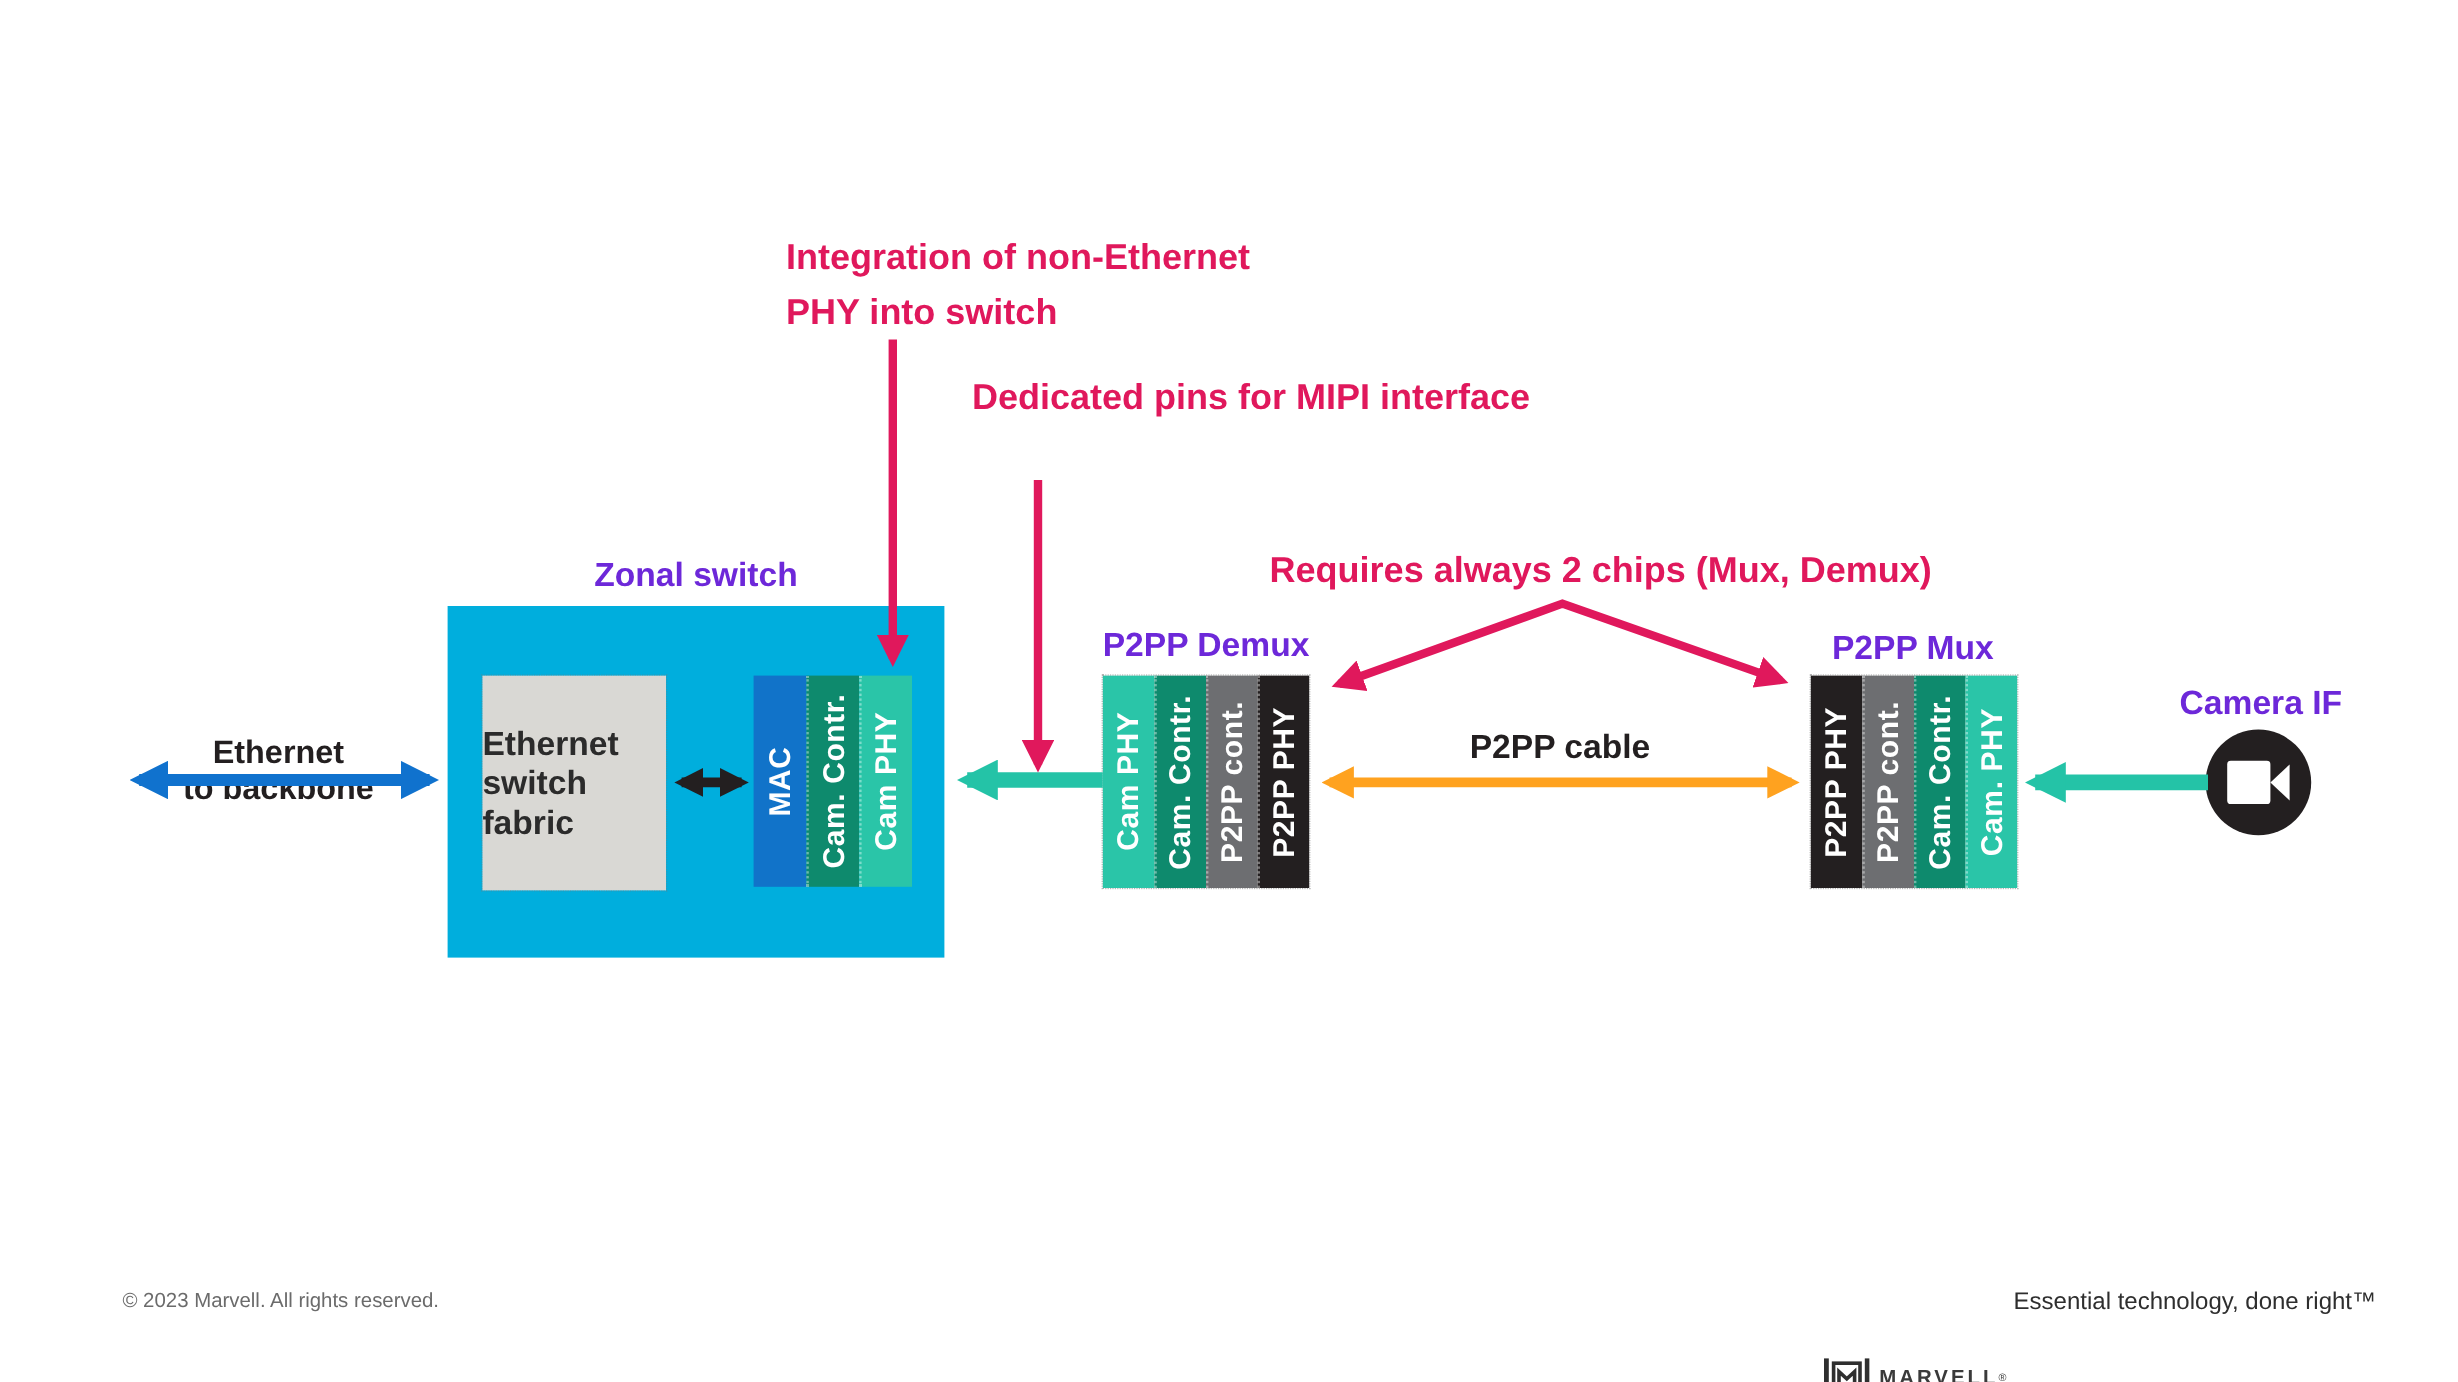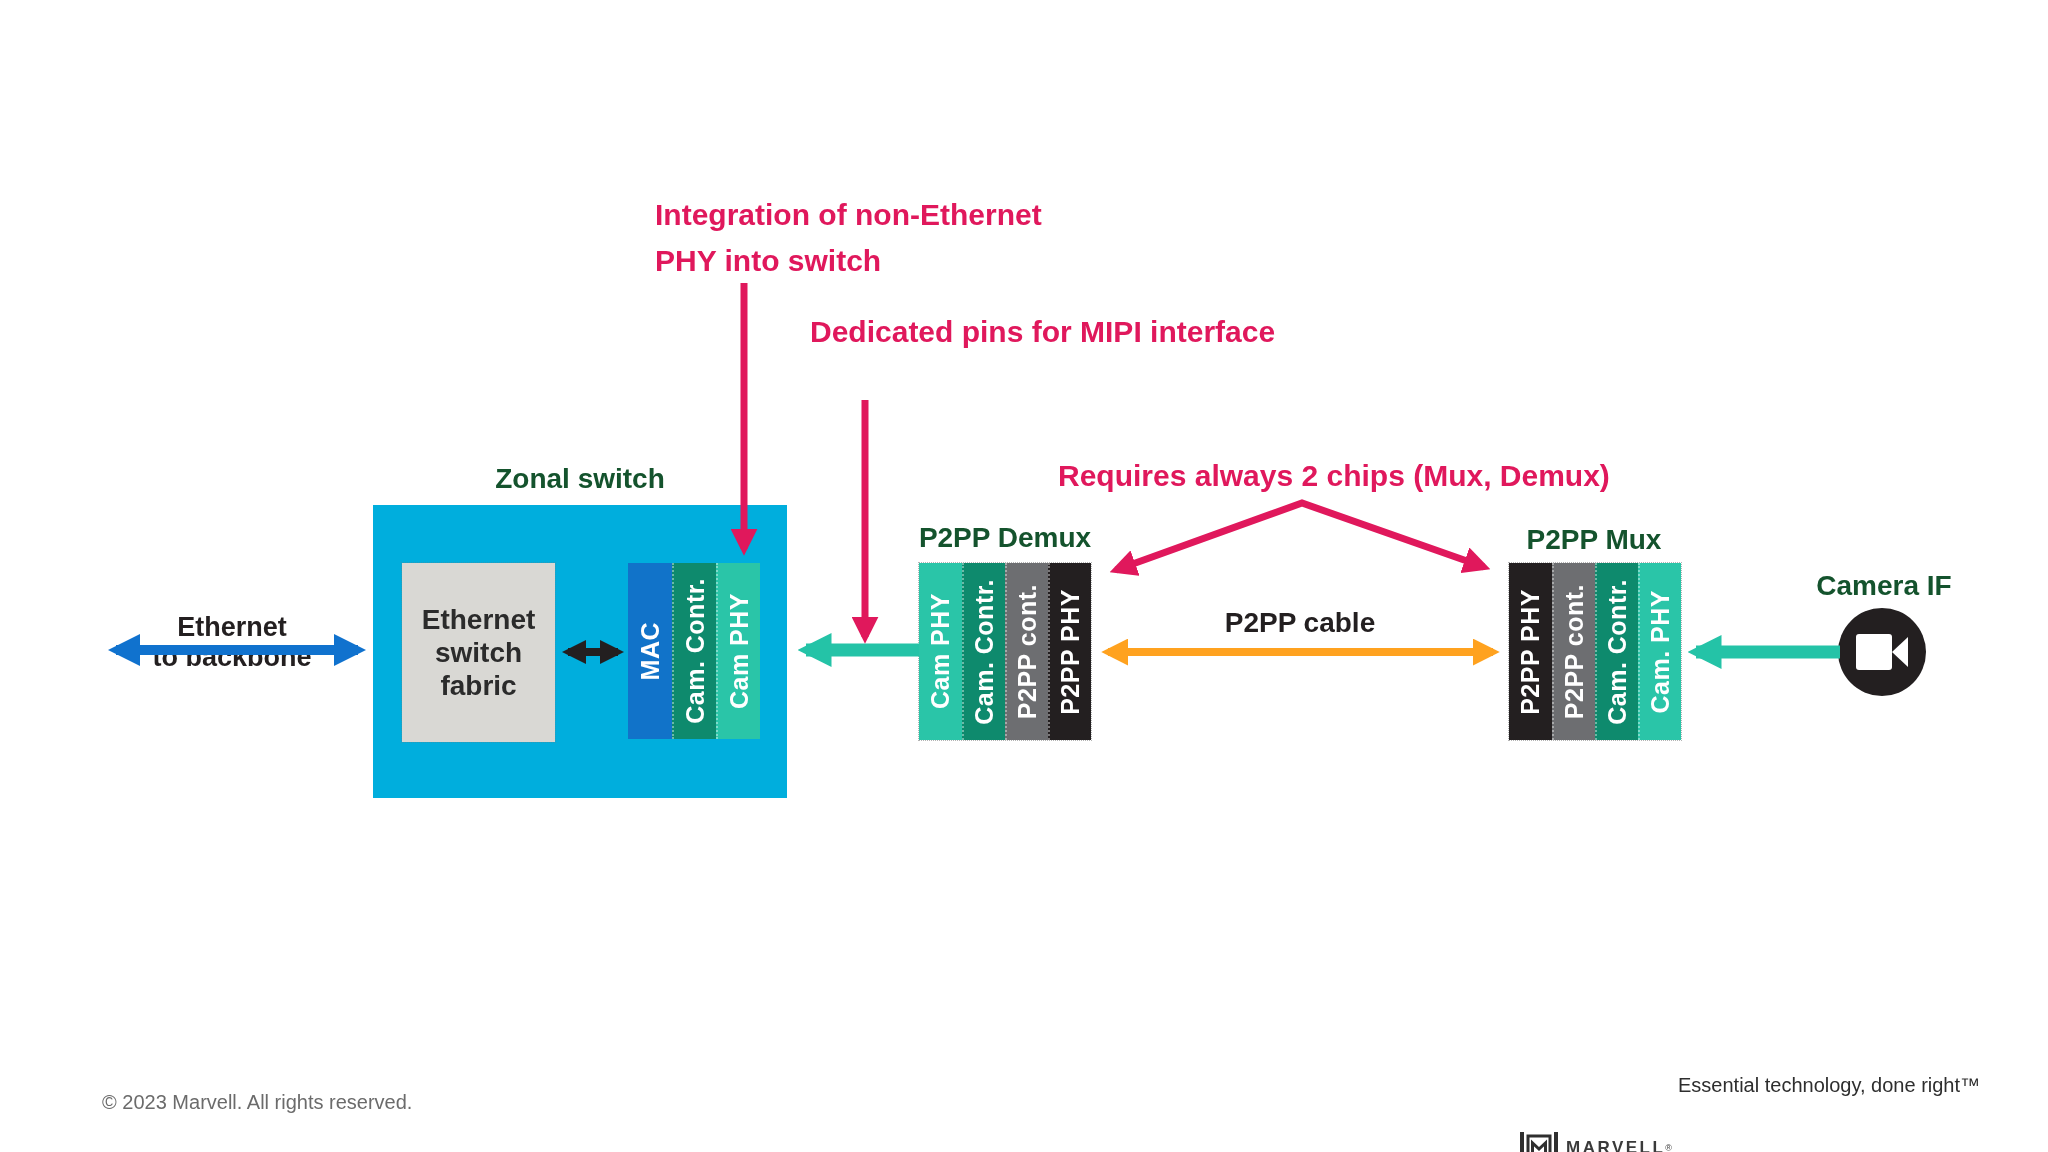--- a/index.html
+++ b/index.html
@@ -14,37 +14,37 @@
   .bg-green{background:#0E8A6D;}
   .bg-teal{background:#2AC5A8;}
   .bg-gray{background:#6D6E71;}
   .bg-black{background:#231F20;}
   .bg-fabric{background:#D9D8D4;}
   
   .pink-note{color:#E0185C;font-size:30px;font-weight:600;line-height:46px;white-space:nowrap;}
   .pink-bullet-row{display:flex;align-items:center;gap:13px;}
   .pink-square{width:10px;height:10px;background:#E0185C;flex:0 0 auto;margin-top:2px;}
   
-  .blk-title{font-size:28px;font-weight:700;color:#14532d;text-align:center;white-space:nowrap;}
+  .blk-title{font-size:28px;font-weight:700;color:#6d28d9;text-align:center;white-space:nowrap;}
   .link-label{font-size:27px;font-weight:700;color:#231F20;text-align:center;line-height:30px;white-space:nowrap;}
   
   .chip{display:flex;flex-direction:row;outline:1px dotted rgba(120,120,120,.55);}
   .bar{width:43px;height:177px;display:flex;align-items:center;justify-content:center;box-sizing:border-box;}
   .bar + .bar{border-left:2px dotted rgba(255,255,255,.4);}
   .bar-z{width:44px;height:176px;}
   .vtext{writing-mode:vertical-rl;transform:rotate(180deg);color:#ffffff;
          font-weight:700;font-size:25px;letter-spacing:.5px;white-space:nowrap;}
   .fabric-box{width:153px;height:179px;display:flex;align-items:center;justify-content:center;
-              text-align:center;font-size:28px;font-weight:700;line-height:33px;color:#2b2b2b;
+              text-align:left;font-size:28px;font-weight:700;line-height:33px;color:#2b2b2b;
               outline:1px dotted rgba(120,120,120,.4);}
   
   .cam-circle{width:88px;height:88px;border-radius:50%;background:#231F20;
               display:flex;align-items:center;justify-content:center;}
   
-  .foot-copy{font-size:20px;color:#6B6B6B;white-space:nowrap;margin-top:17px;}
+  .foot-copy{font-size:17px;color:#6B6B6B;white-space:nowrap;}
   .logo-text{font-size:17px;font-weight:600;letter-spacing:2.5px;color:#3A3A3A;white-space:nowrap;}
   .logo-mark{font-size:9px;color:#3A3A3A;vertical-align:super;}
   .tagline{font-size:20px;color:#2E2E2E;white-space:nowrap;}
   svg.overlay{position:absolute;left:0;top:0;pointer-events:none;}
 </style>
 </head>
 <body>
 
 <div id="canvas">
 

